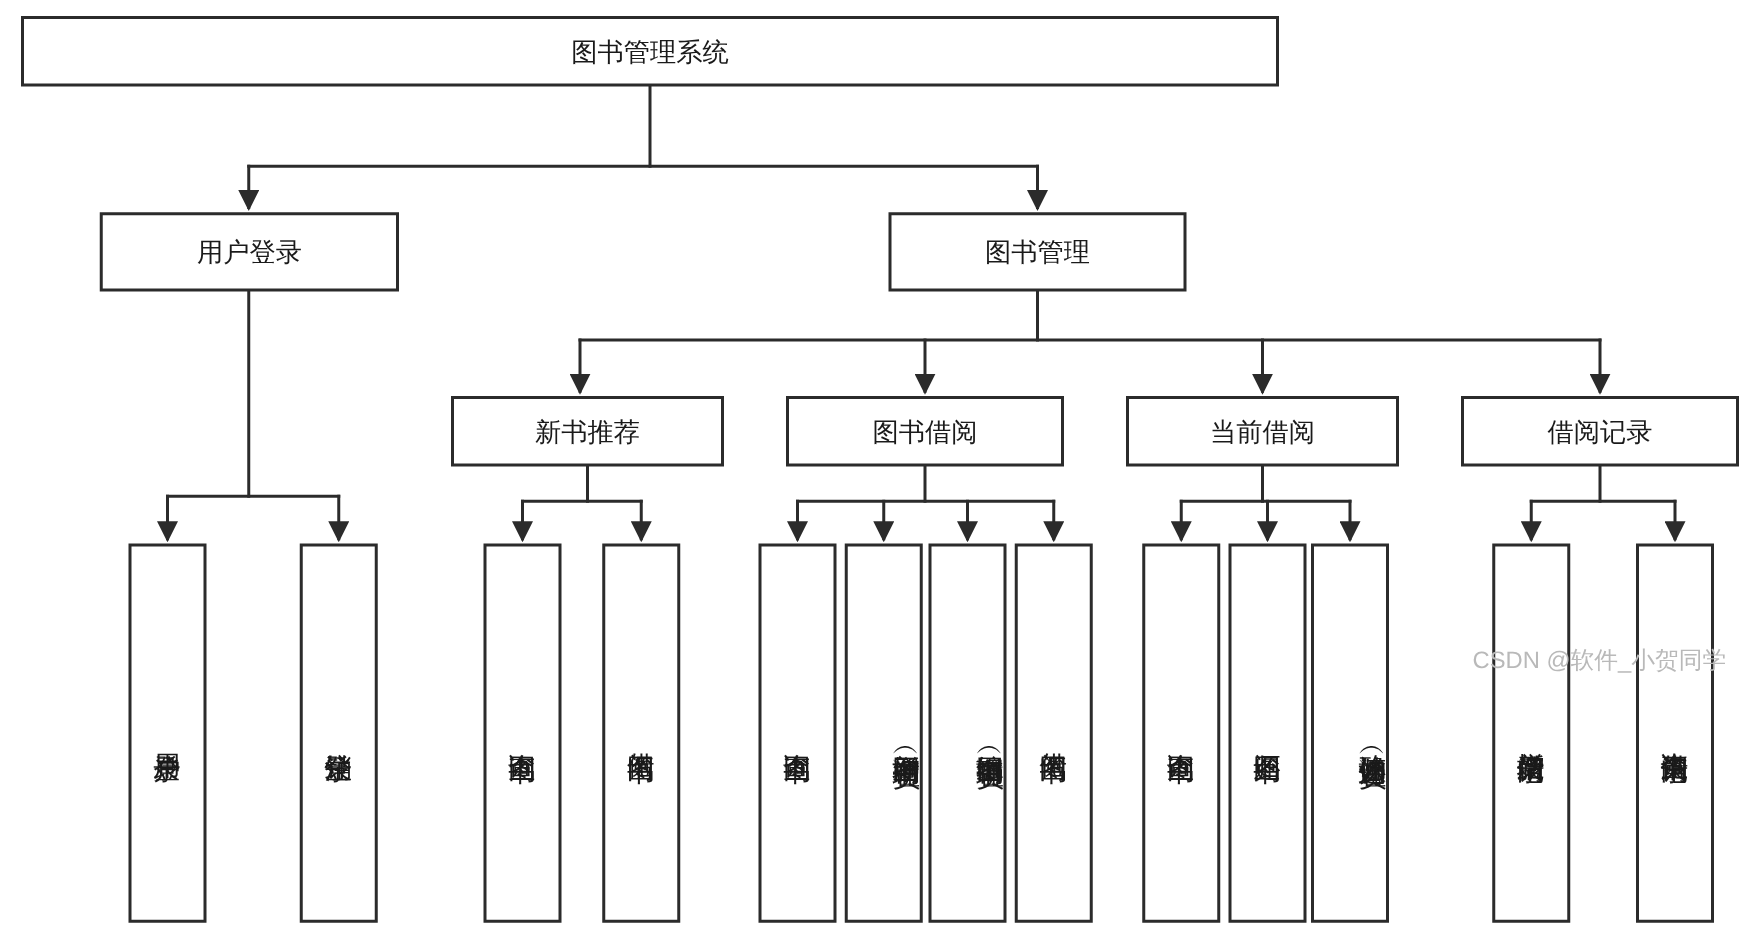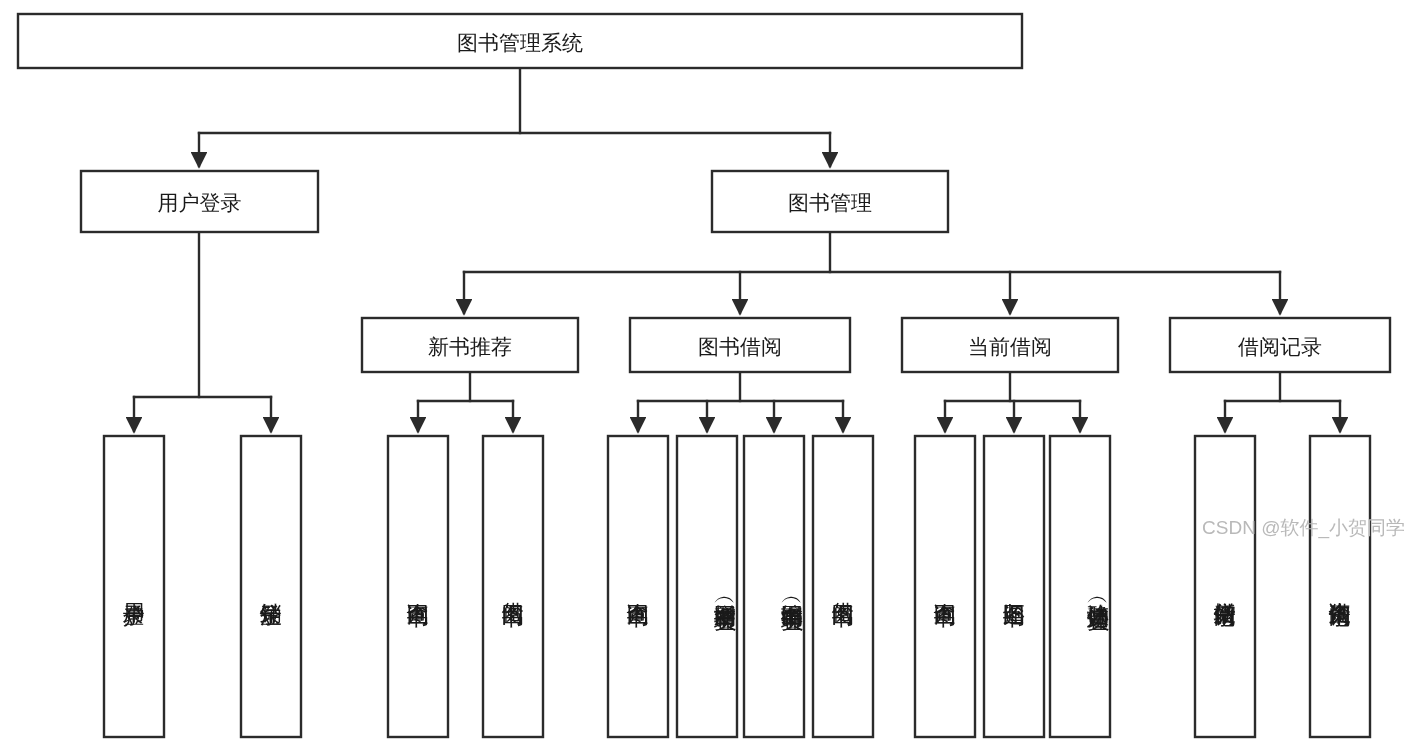--- a/index.html
+++ b/index.html
@@ -60,21 +60,21 @@
     color: #1a1a1a;
     letter-spacing: 1px;
     white-space: nowrap;
     display: flex;
     align-items: center;
     justify-content: center;
     pointer-events: none;
   }
   .watermark {
     position: absolute;
-    right: 0;
+    right: 24px;
     bottom: 6px;
     font-family: "Liberation Sans", "DejaVu Sans", sans-serif;
     font-size: 19px;
     color: #b9b9b9;
     white-space: nowrap;
     user-select: none;
   }
 </style>
 </head>
 <body>

